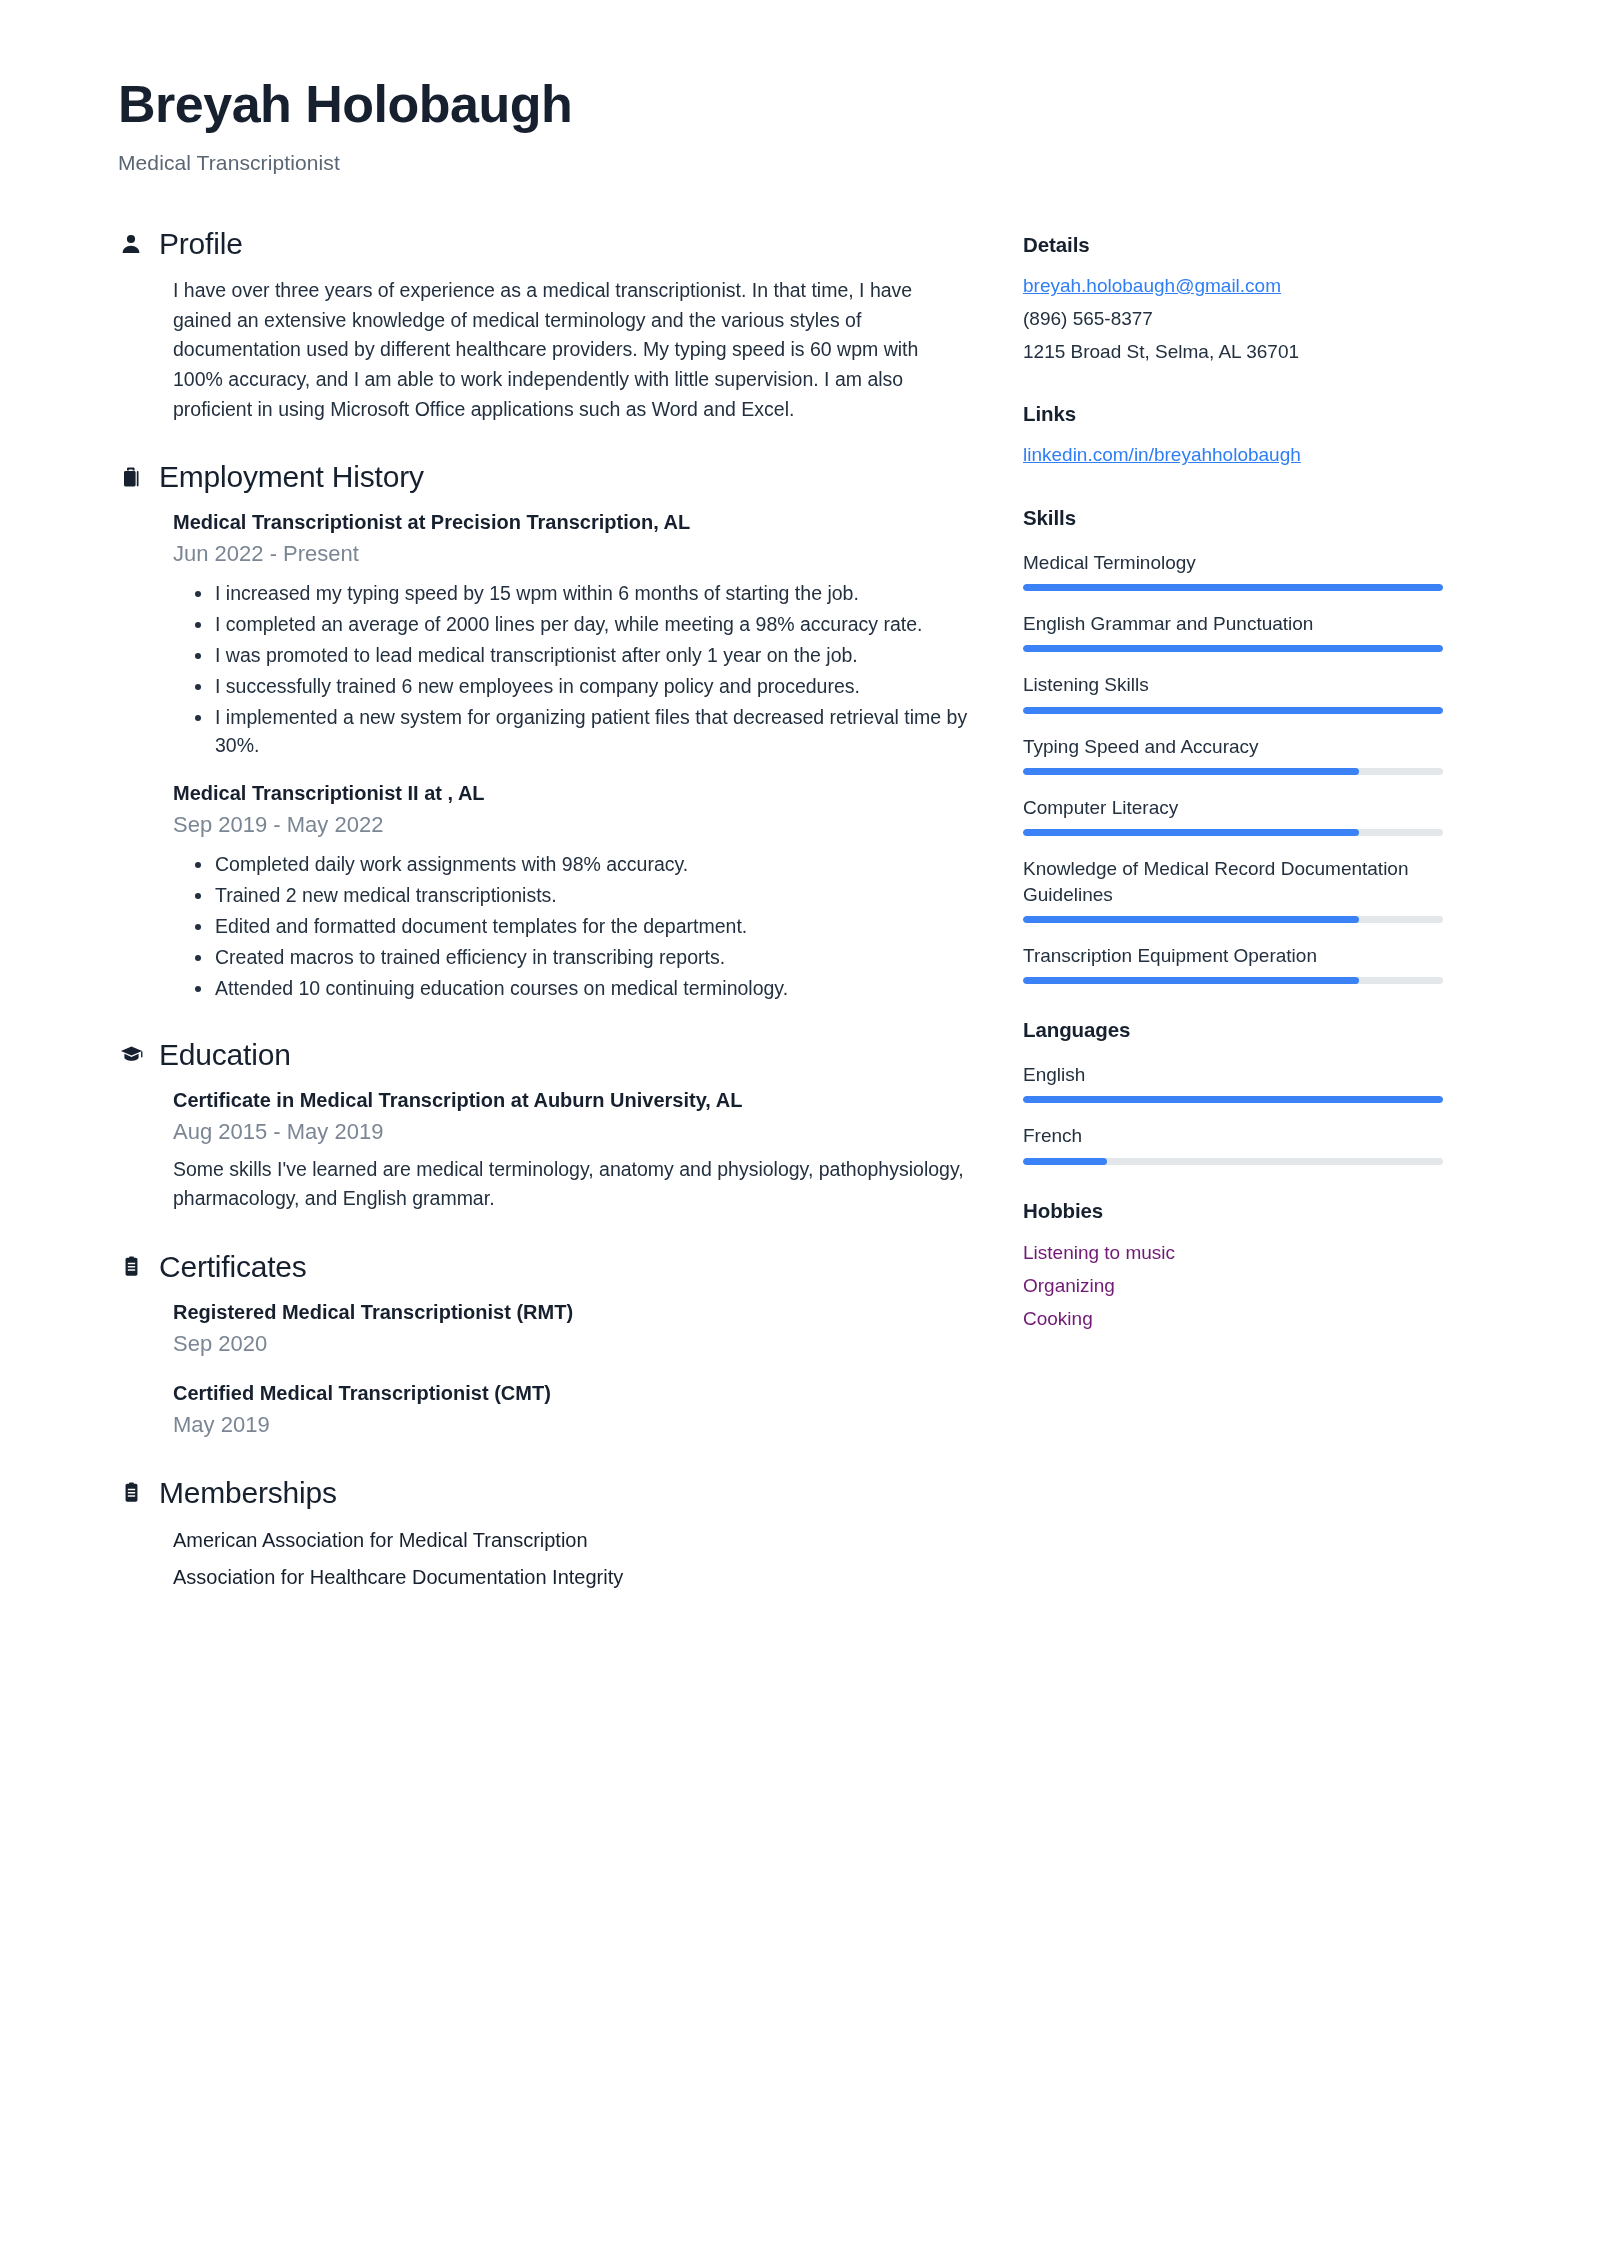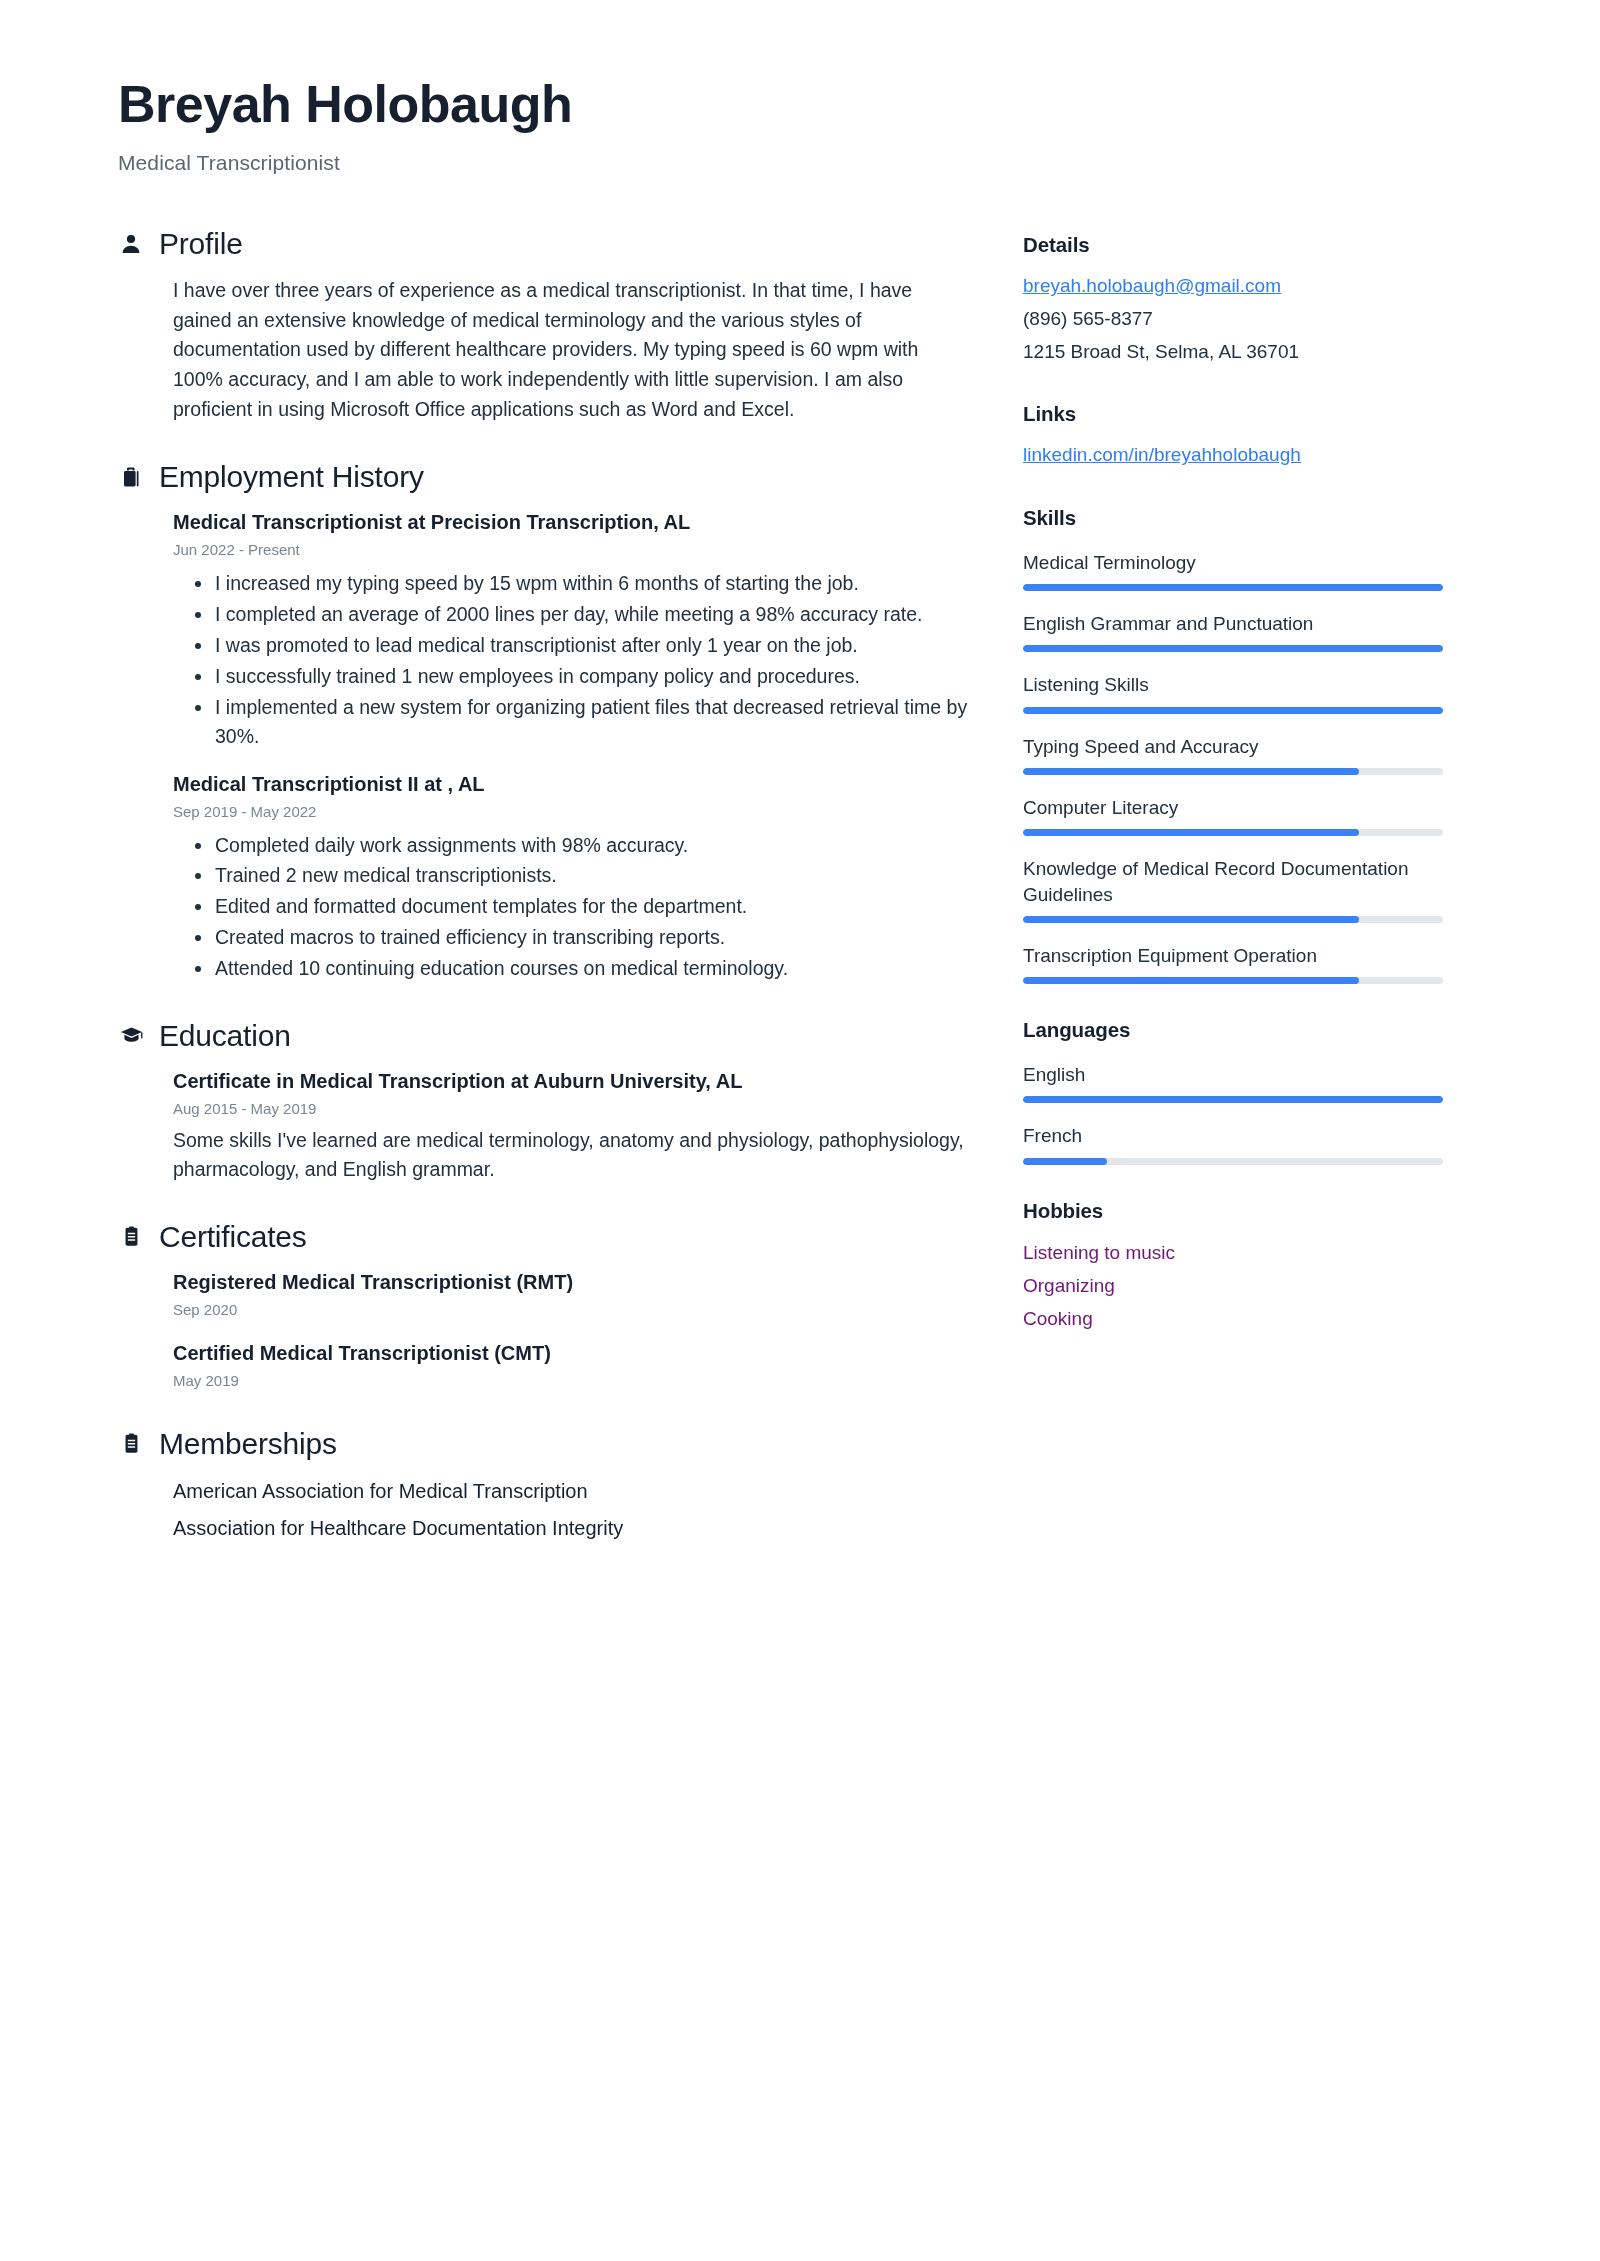--- a/index.html
+++ b/index.html
@@ -94,21 +94,21 @@
   .entry:last-child { margin-bottom: 0; }
 
   .entry-title {
     font-size: 20px;
     font-weight: 700;
     color: #16202e;
     line-height: 1.35;
   }
 
   .entry-date {
-    font-size: 15px;
+    font-size: 22px;
     color: #7b8694;
     margin-top: 3px;
     line-height: 1.4;
   }
 
   .entry-desc {
     font-size: 19.5px;
     line-height: 1.5;
     color: #23303f;
     margin-top: 7px;
@@ -255,21 +255,21 @@
         </div>
         <div class="section-body">
 
           <div class="entry">
             <div class="entry-title">Medical Transcriptionist at Precision Transcription, AL</div>
             <div class="entry-date">Jun 2022 - Present</div>
             <ul class="bullets">
               <li>I increased my typing speed by 15 wpm within 6 months of starting the job.</li>
               <li>I completed an average of 2000 lines per day, while meeting a 98% accuracy rate.</li>
               <li>I was promoted to lead medical transcriptionist after only 1 year on the job.</li>
-              <li>I successfully trained 1 new employees in company policy and procedures.</li>
+              <li>I successfully trained 6 new employees in company policy and procedures.</li>
               <li>I implemented a new system for organizing patient files that decreased retrieval time by 30%.</li>
             </ul>
           </div>
 
           <div class="entry">
             <div class="entry-title">Medical Transcriptionist II at , AL</div>
             <div class="entry-date">Sep 2019 - May 2022</div>
             <ul class="bullets">
               <li>Completed daily work assignments with 98% accuracy.</li>
               <li>Trained 2 new medical transcriptionists.</li>

